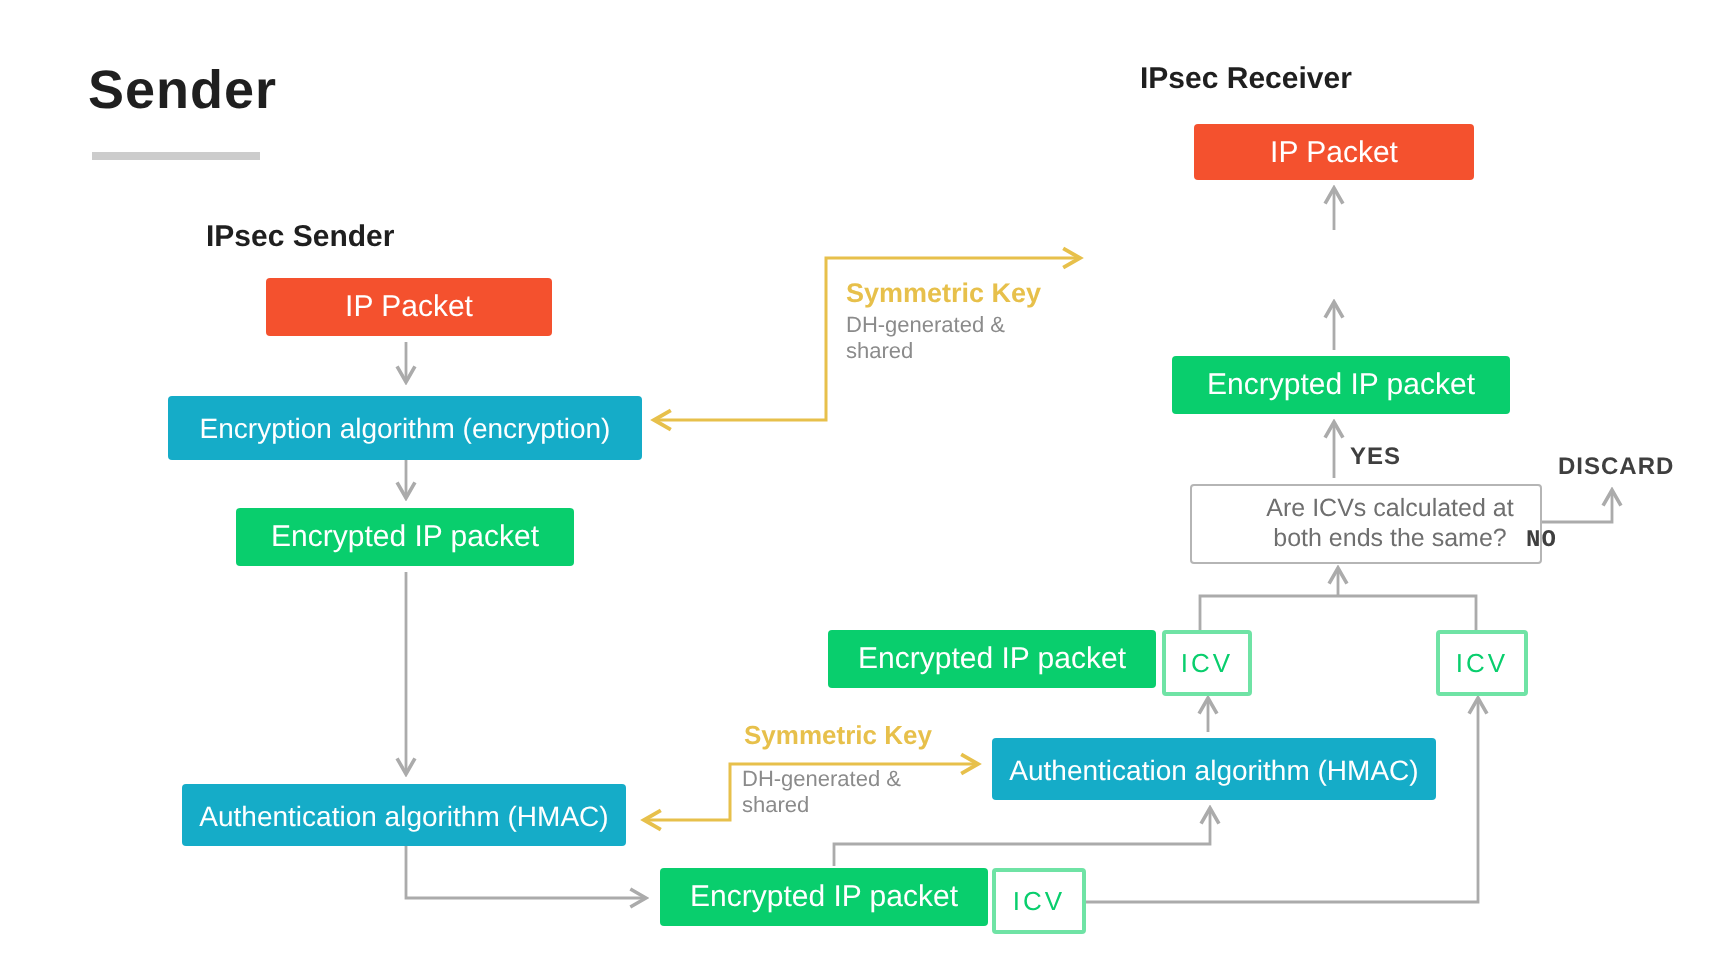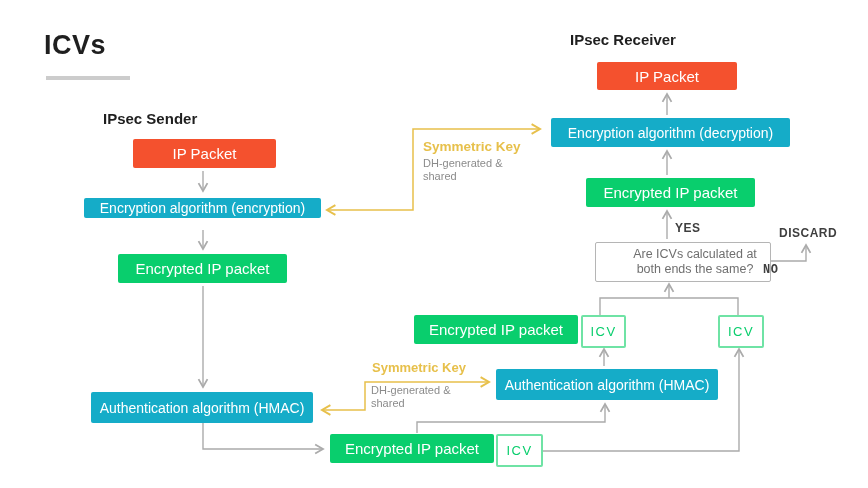--- a/index.html
+++ b/index.html
@@ -40,21 +40,21 @@
   .ln-gray{stroke:var(--line-gray);stroke-width:1.4;fill:none;}
   .ln-gold{stroke:var(--gold);stroke-width:1.5;fill:none;}
   .mk-gray{stroke:var(--line-gray);stroke-width:1.6;fill:none;}
   .mk-gold{stroke:var(--gold);stroke-width:1.6;fill:none;}
 </style>
 </head>
 <body>
 
 <div class="stage">
 
-  <div class="abs page-title" style="left:44px;top:30px;">ICVs</div>
+  <div class="abs page-title" style="left:44px;top:30px;">Sender</div>
   <div class="abs rule" style="left:46px;top:76px;width:84px;height:4px;"></div>
 
   <div class="abs hdr" style="left:103px;top:110px;">IPsec Sender</div>
   <div class="abs hdr" style="left:570px;top:31px;">IPsec Receiver</div>
 
   <svg class="connectors" width="868" height="488" viewBox="0 0 868 488">
     <defs>
       <marker id="ag" viewBox="0 0 10 10" refX="8.5" refY="5" markerWidth="8" markerHeight="8" orient="auto-start-reverse">
         <path class="mk-gray" d="M1.5,1 L8.5,5 L1.5,9"></path>
       </marker>
@@ -81,29 +81,28 @@
     <path class="ln-gray" d="M667,115 V94" marker-end="url(#ag)"></path>
 
     <path class="ln-gray" d="M745,261 H806 V245" marker-end="url(#ag)"></path>
 
     <path class="ln-gold" d="M327,210 H413 V129 H540" marker-start="url(#ay)" marker-end="url(#ay)"></path>
 
     <path class="ln-gold" d="M322,410 H365 V382 H489" marker-start="url(#ay)" marker-end="url(#ay)"></path>
   </svg>
 
   <div class="box orange" style="left:133px;top:139px;width:143px;height:29px;">IP Packet</div>
-  <div class="box teal" style="left:84px;top:198px;width:237px;height:20px;">Encryption algorithm (encryption)</div>
+  <div class="box teal" style="left:84px;top:198px;width:237px;height:32px;">Encryption algorithm (encryption)</div>
   <div class="box green" style="left:118px;top:254px;width:169px;height:29px;">Encrypted IP packet</div>
   <div class="box teal" style="left:91px;top:392px;width:222px;height:31px;">Authentication algorithm (HMAC)</div>
 
   <div class="box green" style="left:330px;top:434px;width:164px;height:29px;">Encrypted IP packet</div>
   <div class="box icv" style="left:496px;top:434px;width:43px;height:29px;">ICV</div>
 
   <div class="box orange" style="left:597px;top:62px;width:140px;height:28px;">IP Packet</div>
-  <div class="box teal" style="left:551px;top:118px;width:239px;height:29px;">Encryption algorithm (decryption)</div>
   <div class="box green" style="left:586px;top:178px;width:169px;height:29px;">Encrypted IP packet</div>
 
   <div class="qbox" style="left:595px;top:242px;width:150px;height:38px;padding-left:24px;">
     <div>Are ICVs calculated at</div>
     <div>both ends the same?</div>
   </div>
   <div class="abs flowlabel" style="left:675px;top:221px;">YES</div>
   <div class="abs flowlabel" style="left:763px;top:263px;font-family:Liberation Mono, monospace;">NO</div>
   <div class="abs flowlabel" style="left:779px;top:226px;">DISCARD</div>
 

